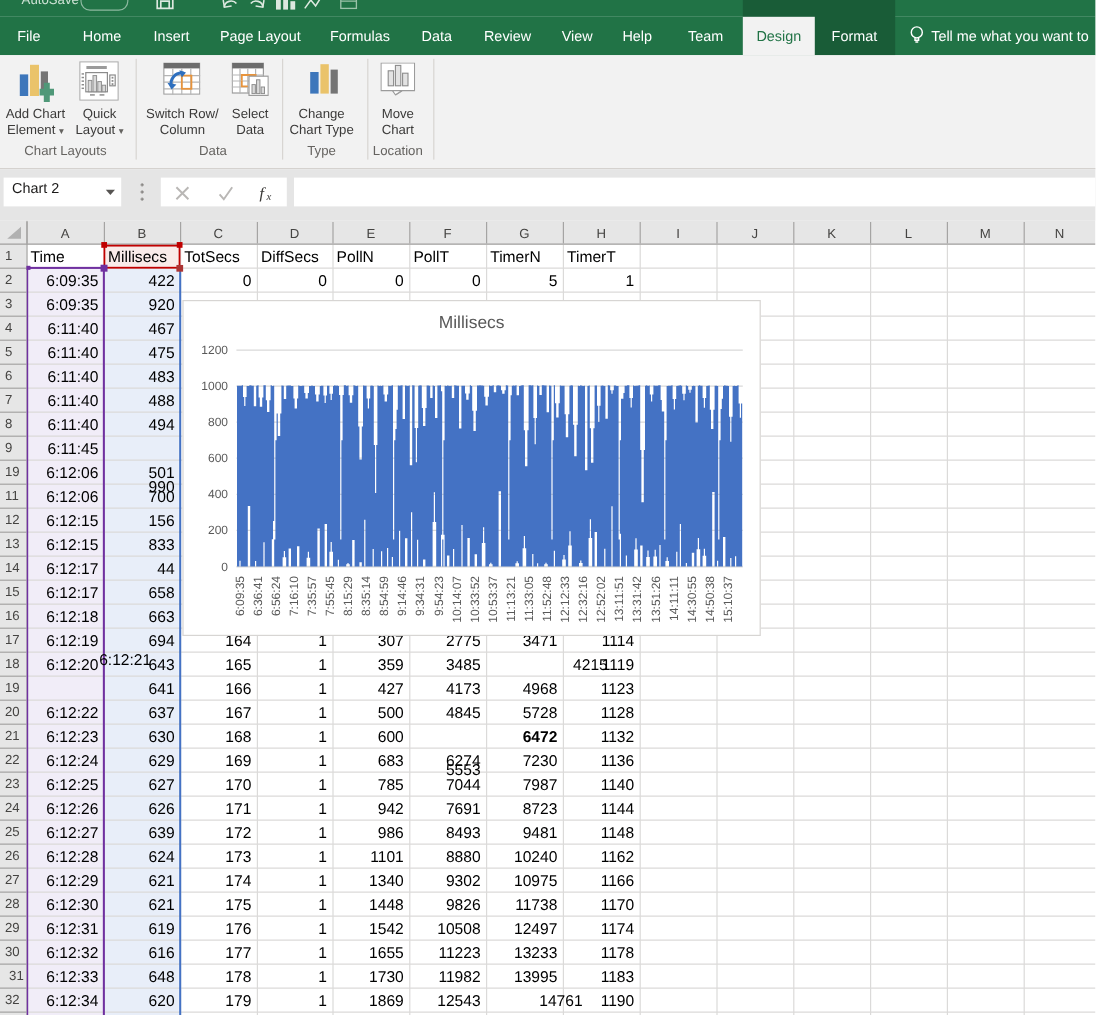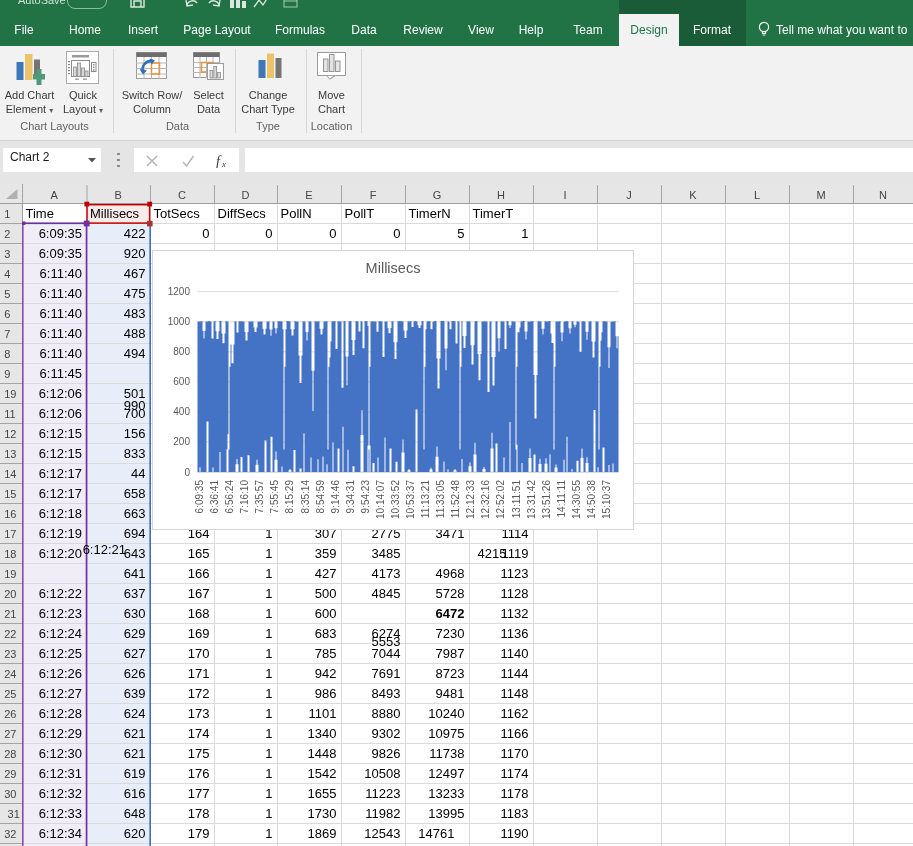--- a/index.html
+++ b/index.html
@@ -483,21 +483,21 @@
 <div class="ct rt" style="left:277px;top:804px;width:59.5px;">1730</div>
 <div class="ct rt" style="left:341px;top:804px;width:59.5px;">11982</div>
 <div class="ct rt" style="left:405px;top:804px;width:59.5px;">13995</div>
 <div class="ct rt" style="left:469px;top:804px;width:59.5px;">1183</div>
 <div class="ct rt" style="left:22px;top:824px;width:60.0px;">6:12:34</div>
 <div class="ct rt" style="left:86.5px;top:824px;width:59.0px;">620</div>
 <div class="ct rt" style="left:150px;top:824px;width:59.5px;">179</div>
 <div class="ct rt" style="left:214px;top:824px;width:58.5px;">1</div>
 <div class="ct rt" style="left:277px;top:824px;width:59.5px;">1869</div>
 <div class="ct rt" style="left:341px;top:824px;width:59.5px;">12543</div>
-<div class="ct rt" style="left:383px;top:824px;width:59.5px;padding-left:12px;">14761</div>
+<div class="ct rt" style="left:414px;top:824px;width:59.5px;padding-left:12px;">14761</div>
 <div class="ct rt" style="left:469px;top:824px;width:59.5px;">1190</div>
 <div class="ab" style="left:152px;top:250px;width:482px;height:280px;background:#fff;border:1px solid #d7d5d3;box-sizing:border-box;"></div>
 <svg class="ab" style="left:152px;top:250px" width="482" height="280" viewBox="0 0 482 280">
     <text x="241.0" y="23" font-size="14.5" fill="#595959" text-anchor="middle">Millisecs</text>
     <path d="M45.0 222.0H467.0" stroke="#d9d9d9" stroke-width="1"></path>
     <text x="38" y="225.5" font-size="10" fill="#595959" text-anchor="end">0</text>
     <path d="M45.0 191.9H467.0" stroke="#d9d9d9" stroke-width="1"></path>
     <text x="38" y="195.4" font-size="10" fill="#595959" text-anchor="end">200</text>
     <path d="M45.0 161.9H467.0" stroke="#d9d9d9" stroke-width="1"></path>
     <text x="38" y="165.4" font-size="10" fill="#595959" text-anchor="end">400</text>

